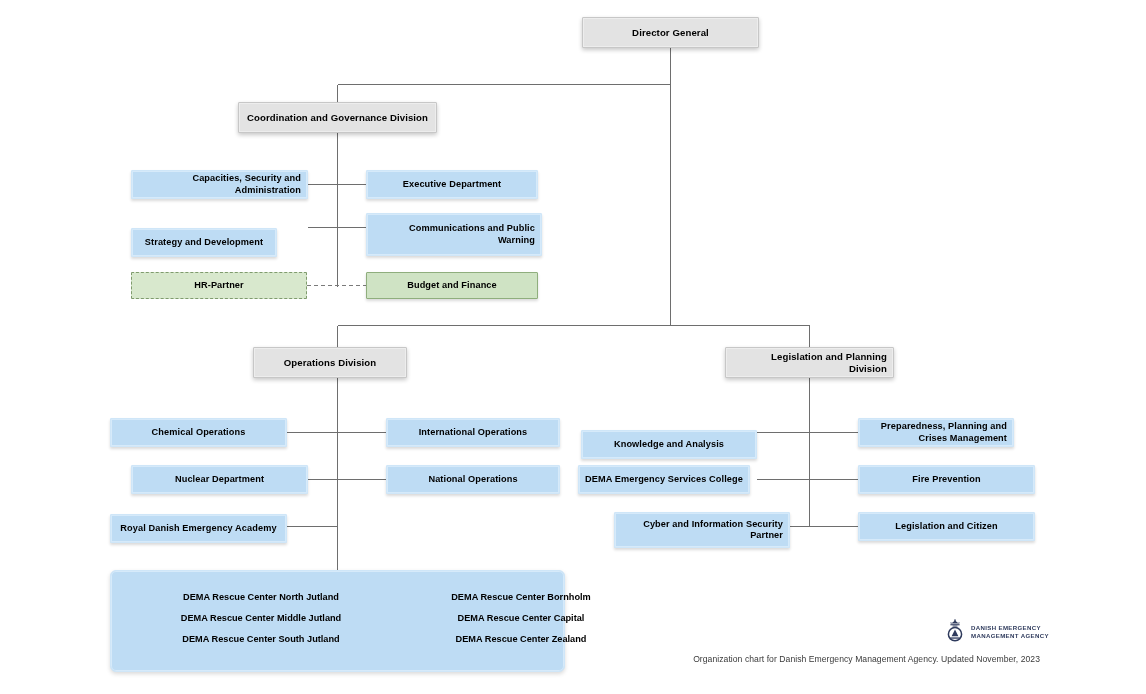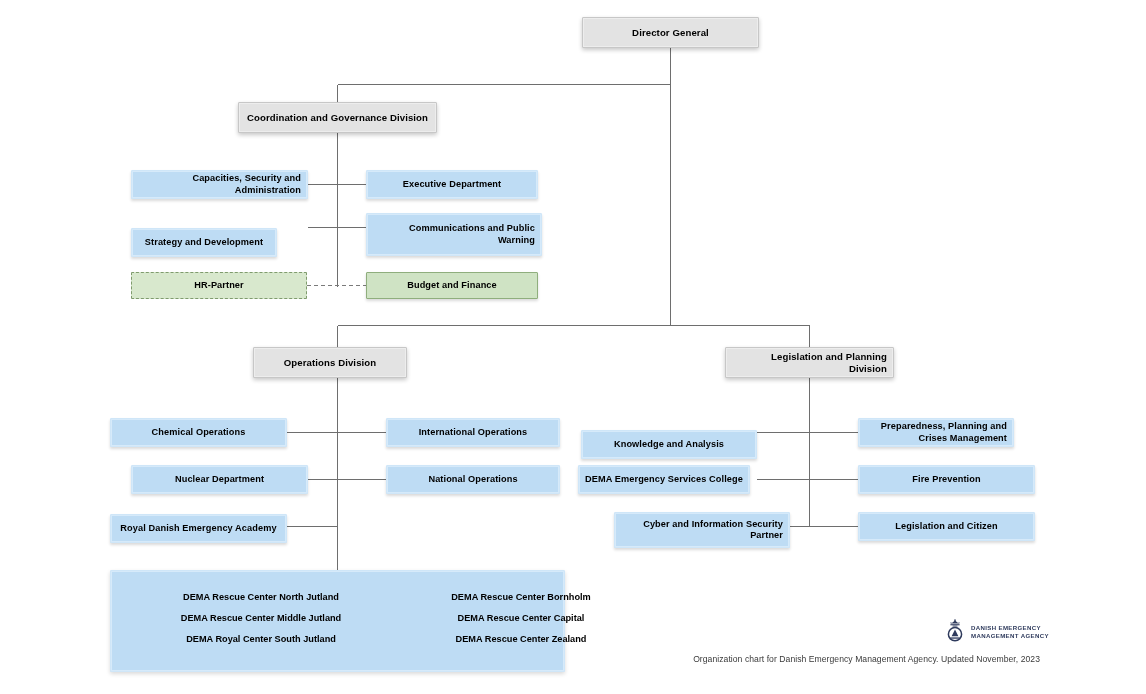--- a/index.html
+++ b/index.html
@@ -77,21 +77,21 @@
   
   #rescue-centers-panel {
     position: absolute;
     left: 110px;
     top: 570px;
     width: 453px;
     height: 100px;
     background: #bedcf4;
     border: 1px solid #cfe6f8;
     box-shadow: 0 2px 4px rgba(0,0,0,.15), inset 0 0 0 1px #d6eafa;
-    border-radius: 1px;
+    border-radius: 6px;
   }
   .rescue-col {
     position: absolute;
     top: 22px;
     font-size: 9.2px;
     font-weight: bold;
     color: #000;
     line-height: 1;
   }
   .rescue-col.left  { left: 20px;  width: 260px; text-align: center; }
@@ -243,21 +243,21 @@
     <span>Cyber and Information Security Partner</span>
   </div>
   <div class="node blue" style="left:858px; top:512px; width:177px; height:29px;">
     <span>Legislation and Citizen</span>
   </div>
 
   <div id="rescue-centers-panel">
     <div class="rescue-col left">
       <div class="rescue-item">DEMA Rescue Center North Jutland</div>
       <div class="rescue-item">DEMA Rescue Center Middle Jutland</div>
-      <div class="rescue-item">DEMA Royal Center South Jutland</div>
+      <div class="rescue-item">DEMA Rescue Center South Jutland</div>
     </div>
     <div class="rescue-col right">
       <div class="rescue-item">DEMA Rescue Center Bornholm</div>
       <div class="rescue-item">DEMA Rescue Center Capital</div>
       <div class="rescue-item">DEMA Rescue Center Zealand</div>
     </div>
   </div>
 
   <div id="agency-logo">
     <svg class="logo-mark" viewBox="0 0 22 26" width="22" height="26">

